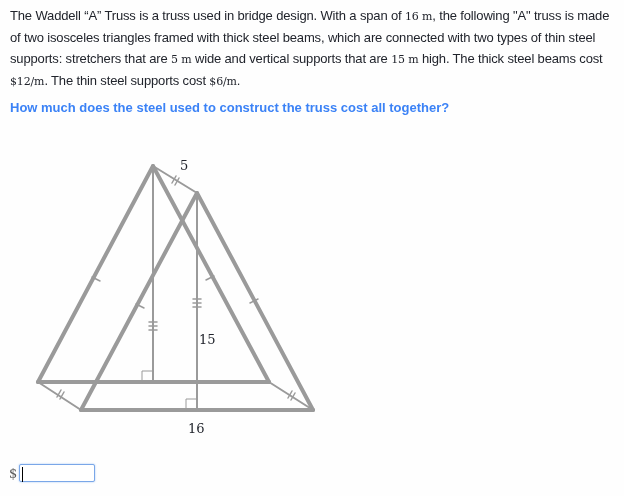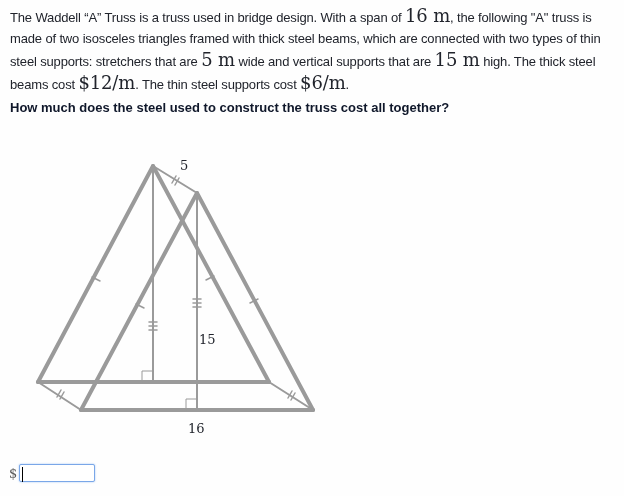--- a/index.html
+++ b/index.html
@@ -4,24 +4,24 @@
 <style>
   html, body { margin: 0; padding: 0; background: #fefefe; }
   body {
     width: 624px; height: 496px; position: relative; overflow: hidden;
     font-family: "Liberation Sans", sans-serif; color: #21242c;
   }
   .problem {
     position: absolute; left: 10px; top: 5px; width: 612px;
     font-size: 13px; line-height: 21px; letter-spacing: -0.15px;
   }
-  .math { font-family: "DejaVu Serif", serif; font-size: 18px; }
+  .math { font-family: "DejaVu Serif", serif; font-size: 11px; }
   .question {
     position: absolute; left: 10px; top: 99px;
-    font-size: 13px; font-weight: bold; line-height: 18px; color: #0f172a;
+    font-size: 13px; font-weight: bold; line-height: 18px; color: #3b82f6;
   }
   svg.figure { position: absolute; left: 0; top: 140px; }
   .answer {
     position: absolute; left: 9px; top: 464px; display: flex; align-items: center;
   }
   .dollar {
     font-family: "DejaVu Serif", serif; font-size: 13px; color: #555; margin-right: 2px;
   }
   .answer-input {
     width: 72px; height: 16px; border: 1px solid #7aa7e8; border-radius: 2px;

